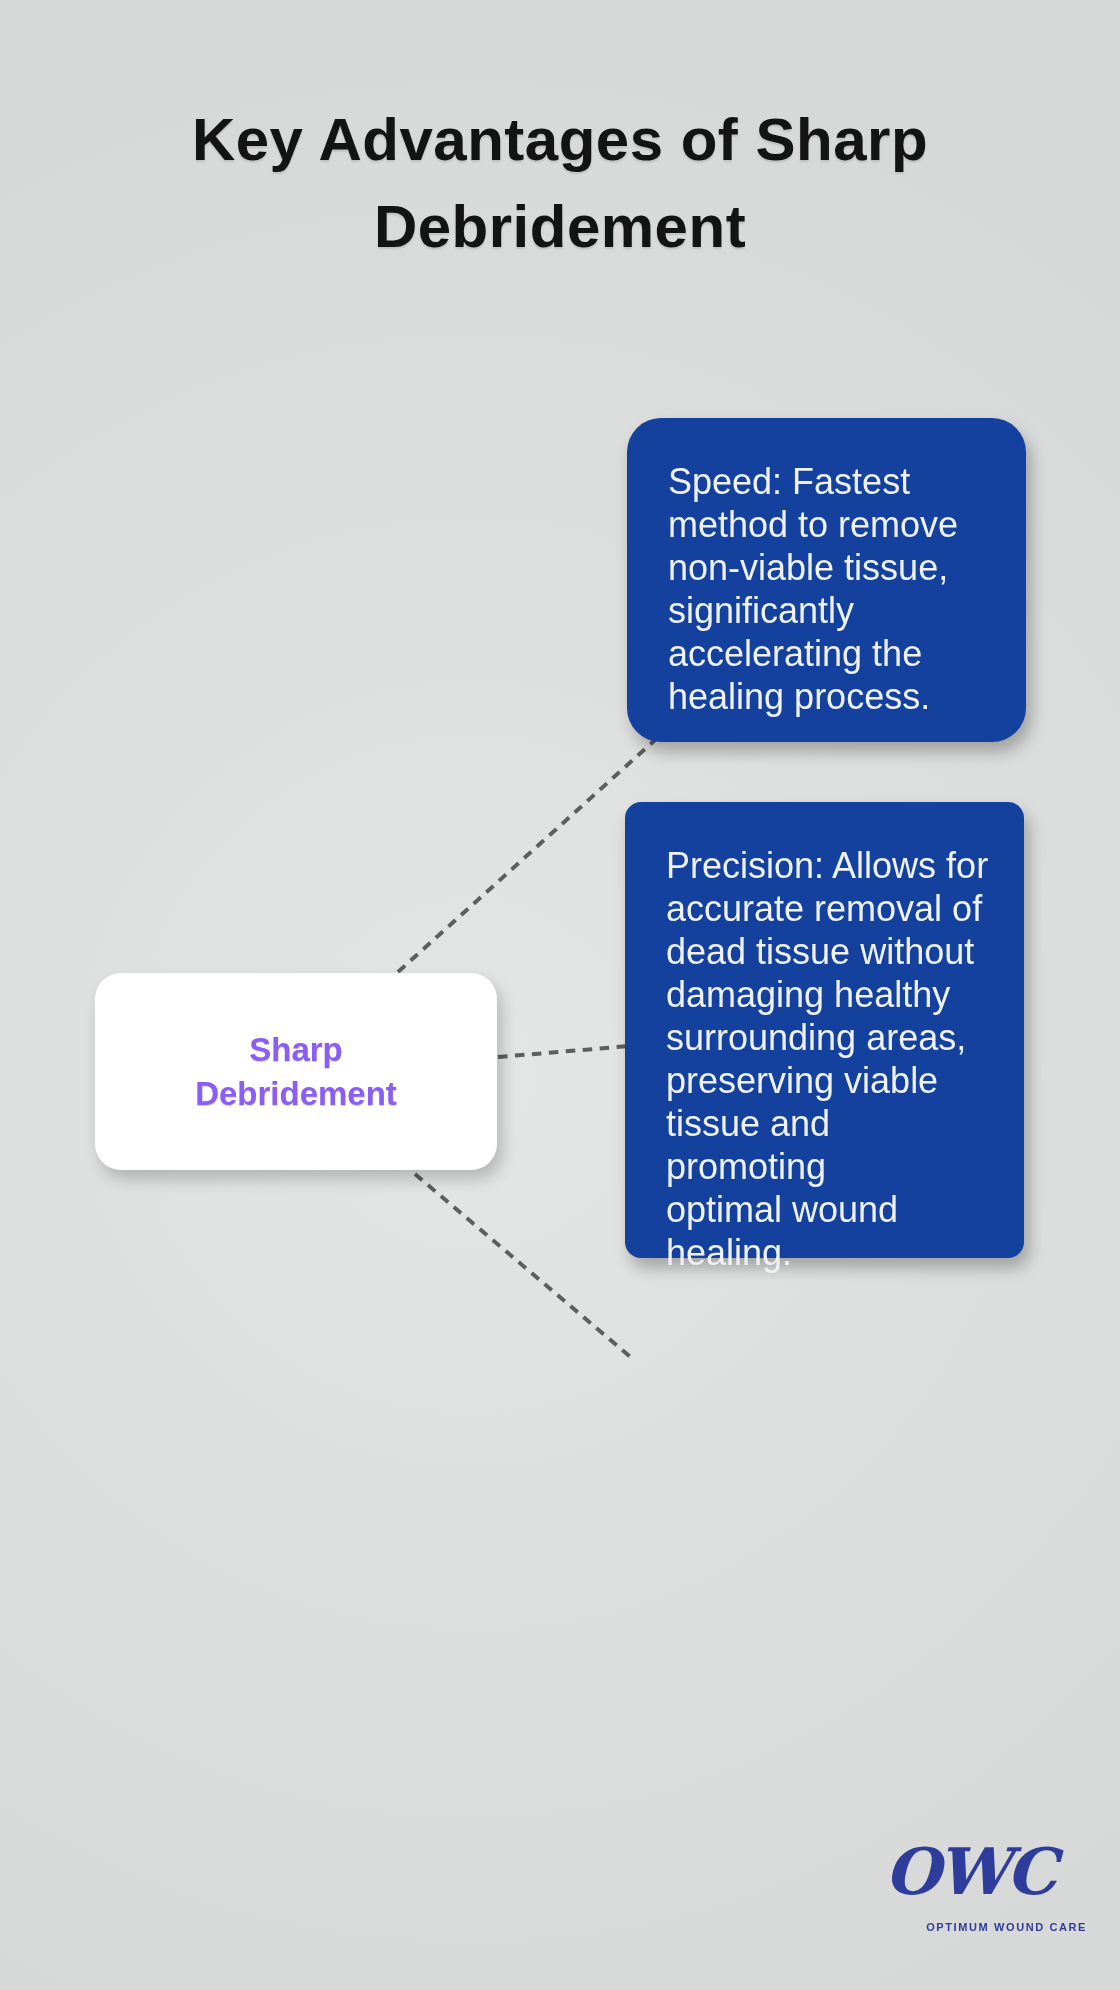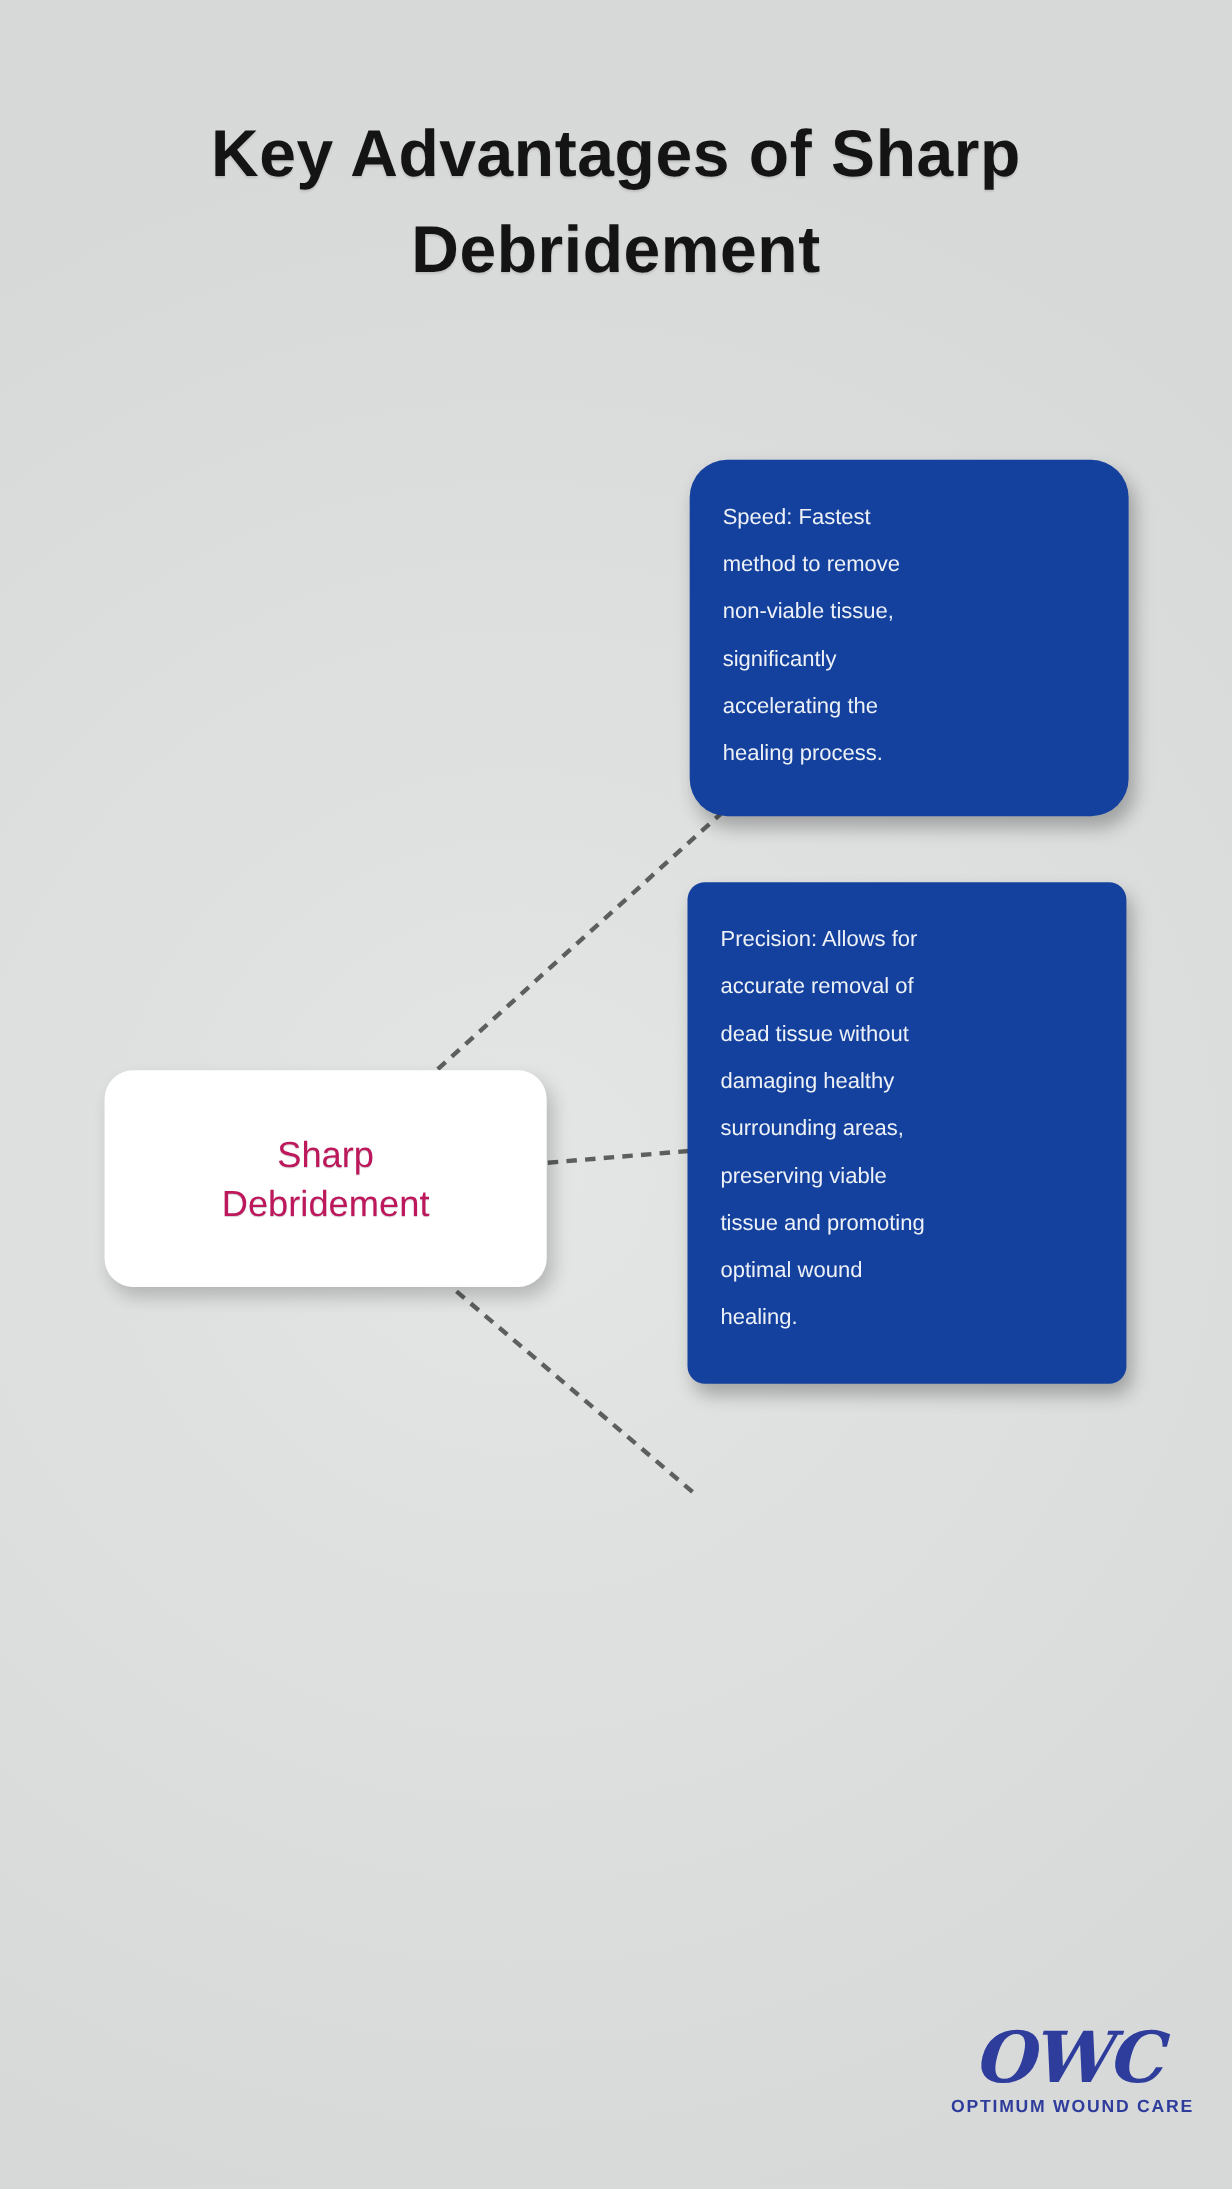--- a/index.html
+++ b/index.html
@@ -56,40 +56,40 @@
     background: #ffffff;
     border-radius: 26px;
     box-shadow: 5px 9px 16px rgba(0,0,0,0.20);
     display: flex;
     align-items: center;
     justify-content: center;
   }
   .center-node-label {
     text-align: center;
     font-size: 33px;
-    font-weight: 400;
+    font-weight: 700;
     line-height: 44px;
-    color: #be185d;
+    color: #8b5cf6;
     white-space: pre-line;
     text-shadow: 0 1px 1px rgba(0,0,0,0.18);
   }
   .card {
     position: absolute;
     left: 627px;
     width: 399px;
     z-index: 2;
     box-sizing: border-box;
     background: #15419e;
     border-radius: 34px;
     box-shadow: 5px 10px 16px rgba(0,0,0,0.27);
     padding: 31px 24px 0 30px;
   }
   .card-text {
-    margin: 0;
-    font-size: 20px;
+    margin: 11px;
+    font-size: 36px;
     line-height: 43px;
     color: #eef2f7;
     white-space: pre-line;
   }
   .card-speed   { top: 418px;  height: 324px; }
   .card-precision { top: 802px; left: 625px; height: 456px; border-radius: 16px; }
   .card-thorough  { top: 1318px; height: 412px; }
   .logo {
     position: absolute;
     left: 863px;
@@ -102,25 +102,26 @@
   .logo-script {
     font-family: "DejaVu Serif", serif;
     font-style: italic;
     font-weight: bold;
     font-size: 64px;
     line-height: 68px;
     letter-spacing: -3px;
     transform: skewX(-4deg);
   }
   .logo-sub {
-    margin-top: 1px;
-    font-size: 16px;
+    margin-top: 15px;
+    font-size: 11px;
     font-weight: 700;
     letter-spacing: 1.6px;
     white-space: nowrap;
+    text-align: right;
   }
 </style>
 </head>
 <body>
 
 <div class="canvas">
 
   <h1 class="page-title">Key Advantages of Sharp
 Debridement</h1>
 

